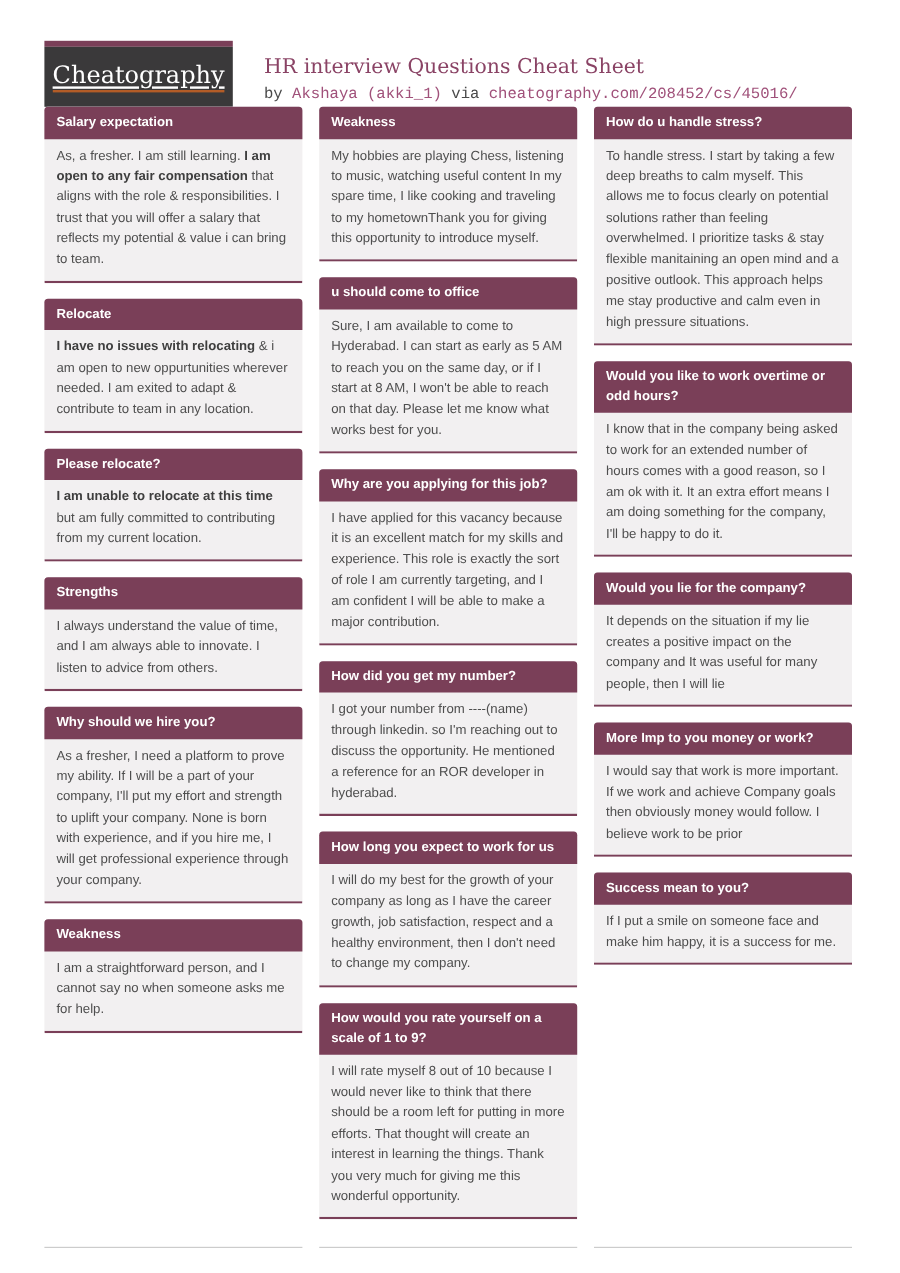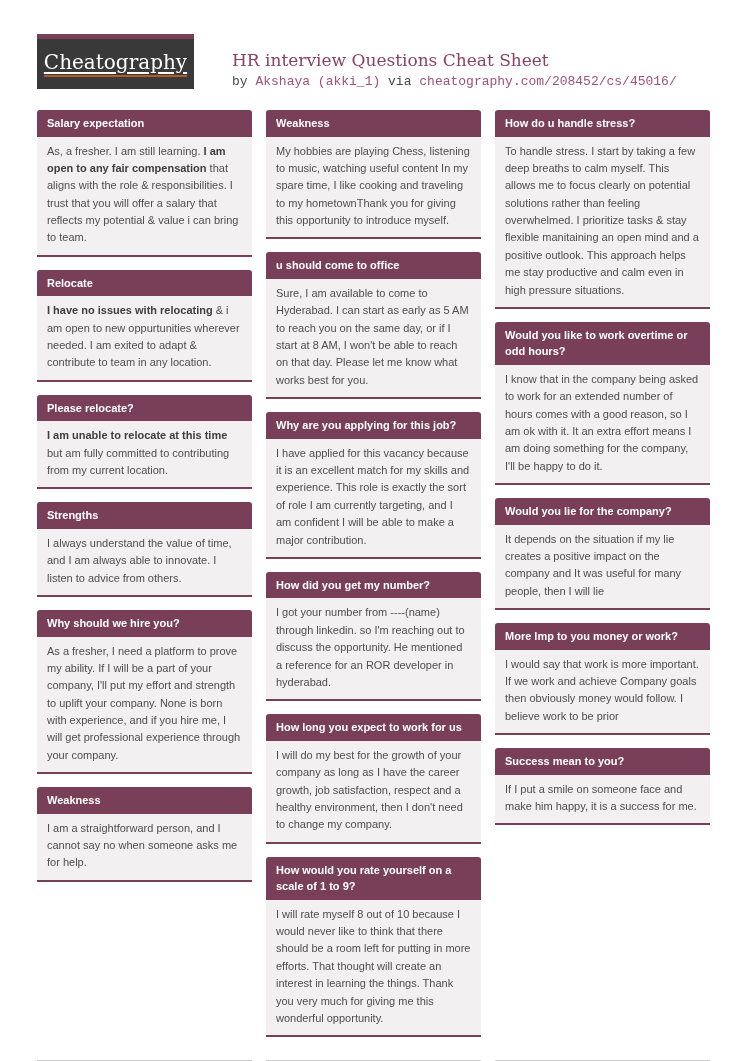--- a/index.html
+++ b/index.html
@@ -13,50 +13,50 @@
   body{
     width:750px;height:1061px;
     font-family:"Liberation Sans",sans-serif;
     color:#4e4e4e;
     position:relative;
     overflow:hidden;
   }
   .page{padding:34px 38px 0 37px;}
 
   
-  .top-header{display:flex;align-items:flex-end;}
+  .top-header{display:flex;align-items:center;}
   .logo{width:157px;cursor:pointer;flex:none;}
   .logo-strip{height:5px;background:var(--accent);}
   .logo-box{
     height:50px;background:#3a393a;
     display:flex;align-items:center;justify-content:center;
   }
   .logo-text{
     font-family:"DejaVu Serif",serif;
     color:#fff;font-size:20px;
     text-decoration:underline;
     text-underline-offset:3px;
     border-bottom:2px solid var(--logo-underline);
     padding-bottom:2px;
     line-height:1.1;
   }
-  .header-text{margin-left:38px;padding-top:9px;}
+  .header-text{margin-left:26px;padding-top:9px;}
   .page-title{
     font-family:"DejaVu Serif",serif;
     font-size:17px;font-weight:normal;
     color:#8a4365;line-height:1.25;
   }
   .byline{
     font-family:Liberation Mono, monospace;
     font-size:13px;color:#4a4a4a;margin-top:3px;
   }
   .byline a{color:var(--link);text-decoration:none;cursor:pointer;}
 
   
-  .columns{display:flex;gap:14px;margin-top:21px;align-items:flex-start;}
+  .columns{display:flex;gap:14px;align-items:flex-start;}
   .col{width:215px;flex:none;}
   .card{
     background:var(--card-bg);
     border-bottom:2px solid var(--accent);
     border-radius:3px 3px 0 0;
     margin-bottom:13px;
   }
   .card-title{
     background:var(--accent);color:#fff;
     font-size:11px;font-weight:bold;

